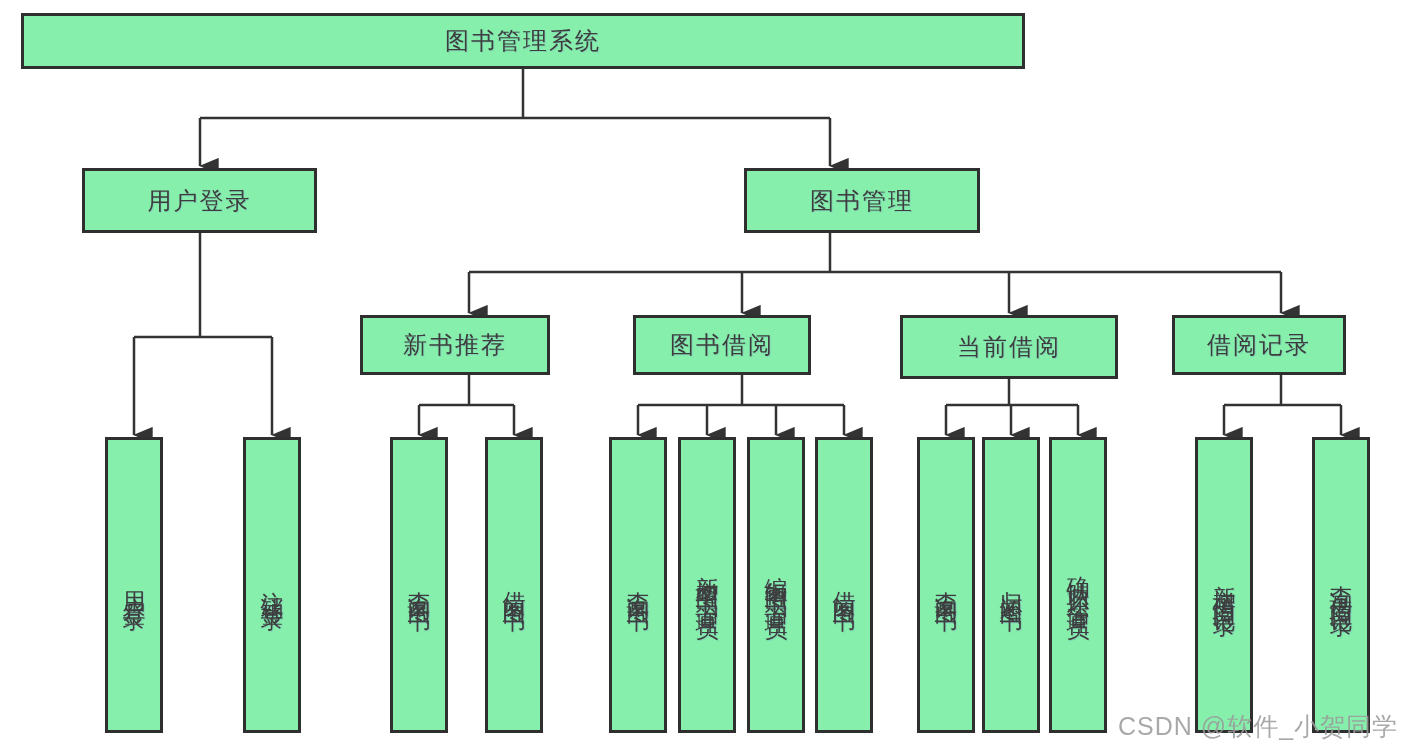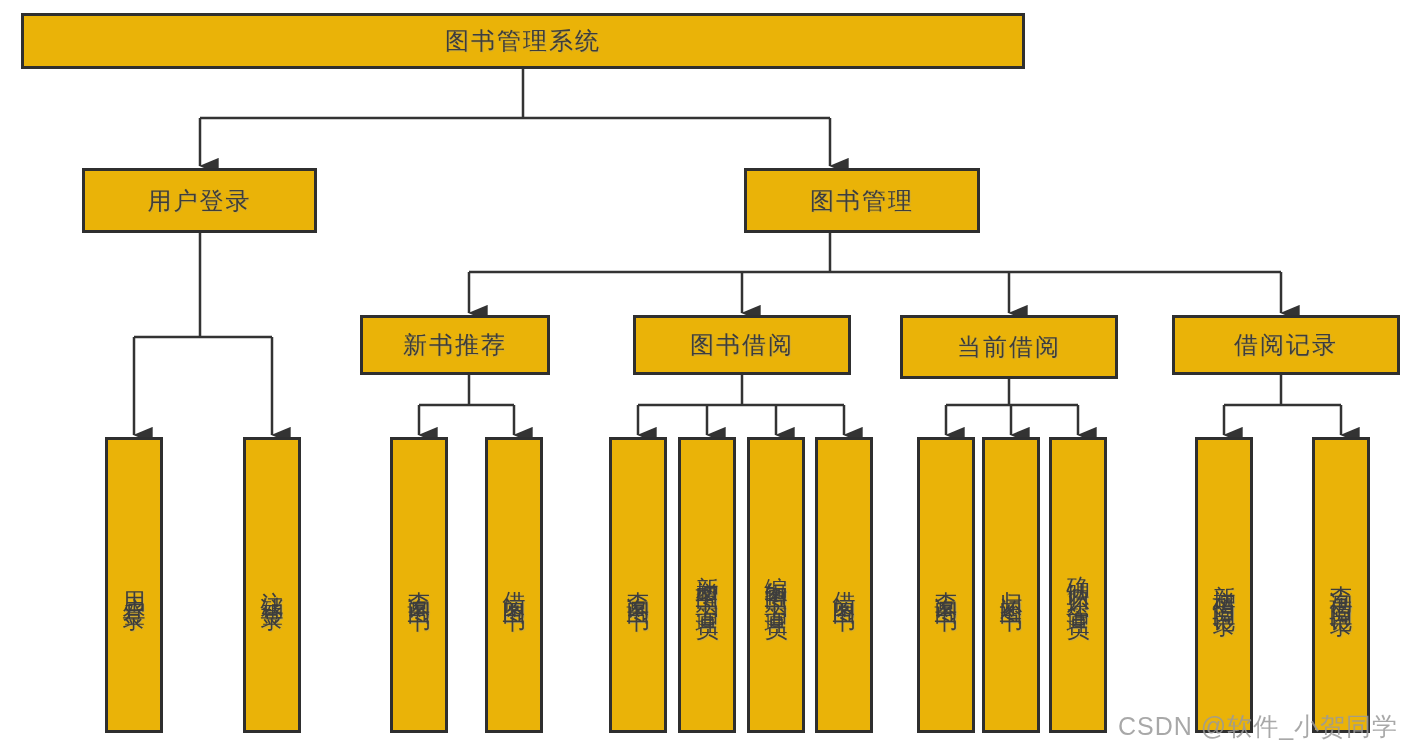--- a/index.html
+++ b/index.html
@@ -17,21 +17,21 @@
   }
   #wires {
     position: absolute;
     left: 0; top: 0;
     width: 1405px;
     height: 747px;
     z-index: 1;
   }
   .box {
     position: absolute;
-    background: #eab308;
+    background: #86efac;
     border: 3px solid #2f2f2f;
     box-sizing: border-box;
     display: flex;
     align-items: center;
     justify-content: center;
     color: #3d3d3d;
     z-index: 2;
     text-shadow: 1px 1px 0 rgba(120,150,210,0.25);
     text-align: right;
   }
@@ -41,23 +41,23 @@
     font-size: 23px;
     letter-spacing: 6px;
     line-height: 1;
   }
   
   #n-root   { left: 21px;  top: 13px;  width: 1004px; height: 56px; }
   #n-login  { left: 82px;  top: 168px; width: 235px;  height: 65px; }
   #n-mgmt   { left: 712px; top: 168px; width: 236px;  height: 65px; margin-left: 32px; }
 
   #n-rec    { left: 360px;  top: 315px; width: 190px; height: 60px; }
-  #n-bor    { left: 633px;  top: 315px; width: 218px; height: 60px; }
+  #n-bor    { left: 633px;  top: 315px; width: 178px; height: 60px; }
   #n-cur    { left: 900px;  top: 315px; width: 218px; height: 64px; }
-  #n-hist   { left: 1172px; top: 315px; width: 228px; height: 60px; }
+  #n-hist   { left: 1172px; top: 315px; width: 174px; height: 60px; }
 
   .leaf { top: 437px; height: 296px; width: 58px; }
   #l-ulogin  { left: 105px; }
   #l-logout  { left: 243px; }
   #l-q1      { left: 390px; }
   #l-b1      { left: 485px; }
   #l-q2      { left: 609px; }
   #l-add     { left: 678px; }
   #l-edit    { left: 747px; }
   #l-b2      { left: 815px; }

